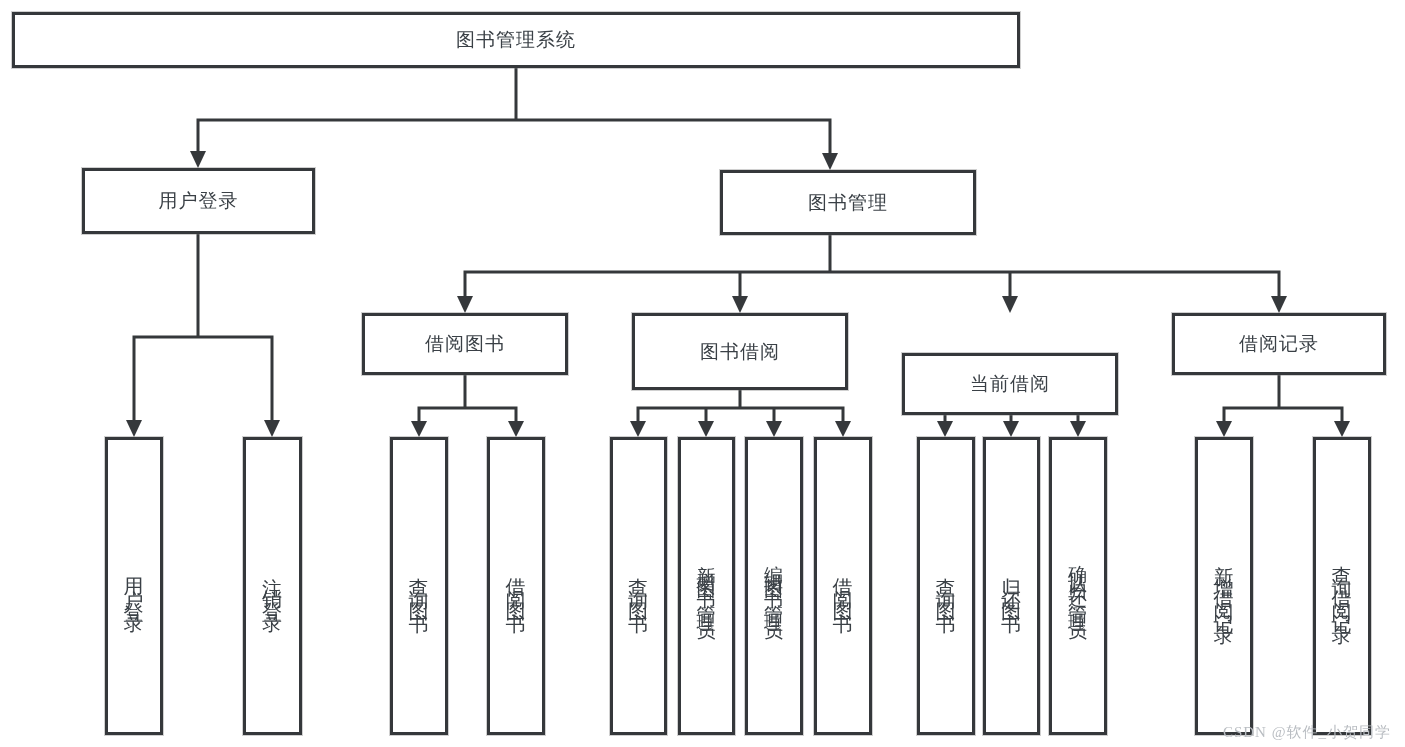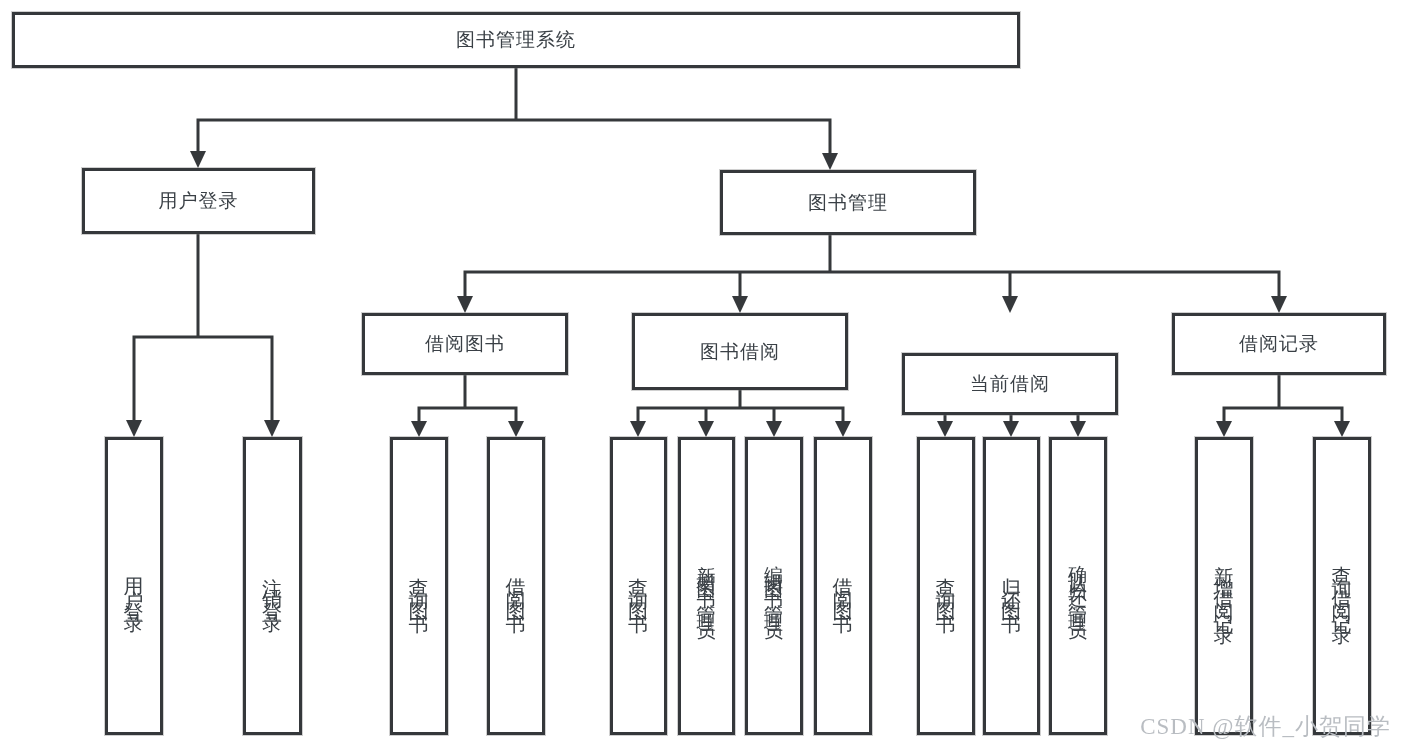--- a/index.html
+++ b/index.html
@@ -30,21 +30,21 @@
     text-orientation:mixed;
     font-size:20px;
     letter-spacing:12px;
     line-height:1;
     white-space:nowrap;
   }
   .leaf.tight .vlabel{font-size:19px;letter-spacing:8px;}
   .watermark{
     position:absolute;z-index:2;
     right:14px;bottom:5px;
-    font-size:23px;
+    font-size:15px;
     color:var(--watermark,#b9bdc2);
     letter-spacing:1px;
     white-space:nowrap;
   }
 </style>
 </head>
 <body>
 
 <div class="stage" style="--line: #35383b; --text: #3a4046; --watermark: #b9bdc2; --background: #ffffff;">
 

